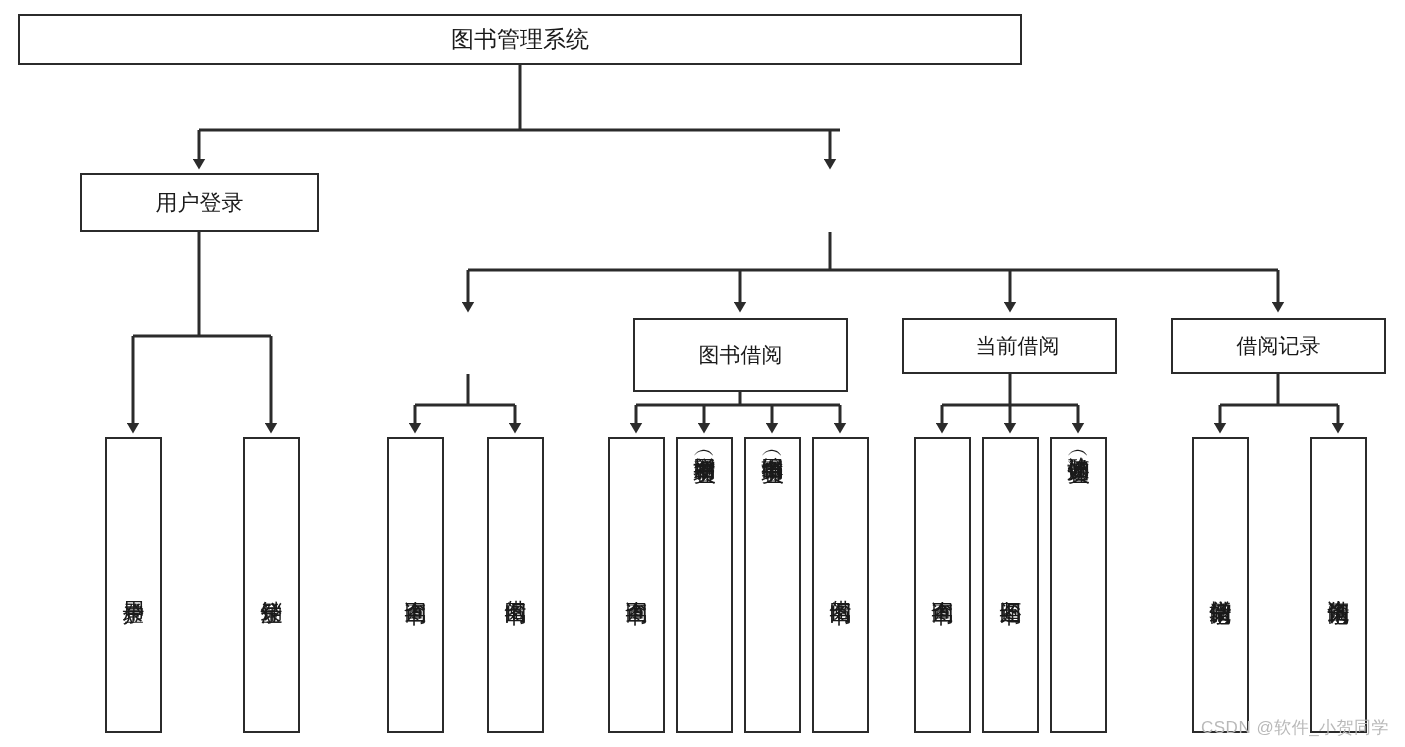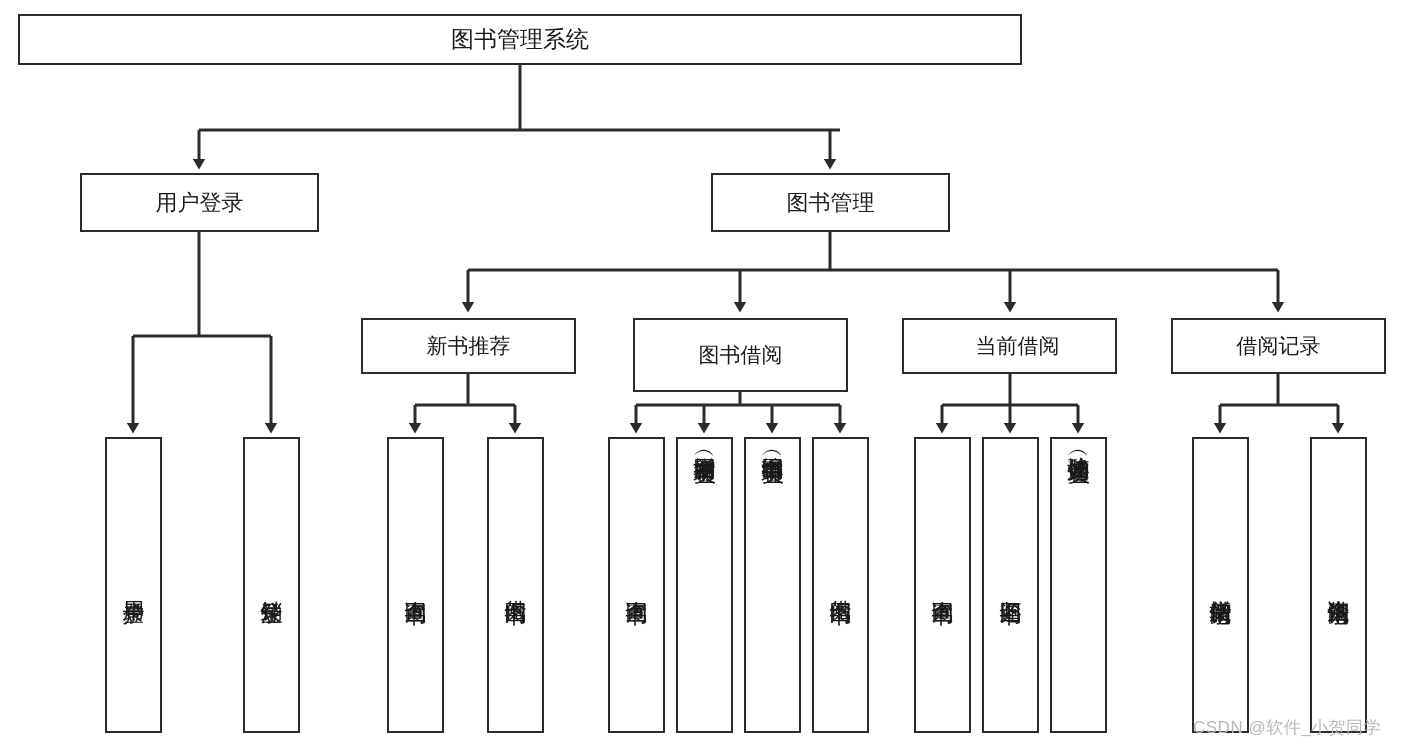--- a/index.html
+++ b/index.html
@@ -124,27 +124,21 @@
     </g>
   </svg>
 
   <div class="node root" style="left:18px; top:14px; width:1004px; height:51px;text-align:center;">
     <span>图书管理系统</span>
   </div>
 
   <div class="node lvl1" style="left:80px; top:173px; width:239px; height:59px;">
     <span>用户登录</span>
   </div>
-  <div class="node lvl1" style="left:711px; top:173px; width:239px; height:59px;">
-    <span>图书管理</span>
-  </div>
 
-  <div class="node lvl2" style="left:361px; top:318px; width:215px; height:56px;">
-    <span>新书推荐</span>
-  </div>
   <div class="node lvl2" style="left:633px; top:318px; width:215px; height:74px;align-items:center;">
     <span>图书借阅</span>
   </div>
   <div class="node lvl2" style="left:902px; top:318px; width:215px; height:56px;padding-left:16px;">
     <span>当前借阅</span>
   </div>
   <div class="node lvl2" style="left:1171px; top:318px; width:215px; height:56px;">
     <span>借阅记录</span>
   </div>
 
@@ -185,17 +179,17 @@
     <span class="vtext">确认归还（管理员）</span>
   </div>
 
   <div class="node leaf short" style="left:1192px; top:437px; width:57px; height:296px;">
     <span class="vtext">新增借阅记录</span>
   </div>
   <div class="node leaf short" style="left:1310px; top:437px; width:57px; height:296px;">
     <span class="vtext">查询借阅记录</span>
   </div>
 
-  <div class="watermark" style="left:1193px; top:716px;">
+  <div class="watermark" style="left:1193px; top:716px;padding-left:8px;">
     <span>CSDN @软件_小贺同学</span>
   </div>
 
 </div>
 
 </body></html>

